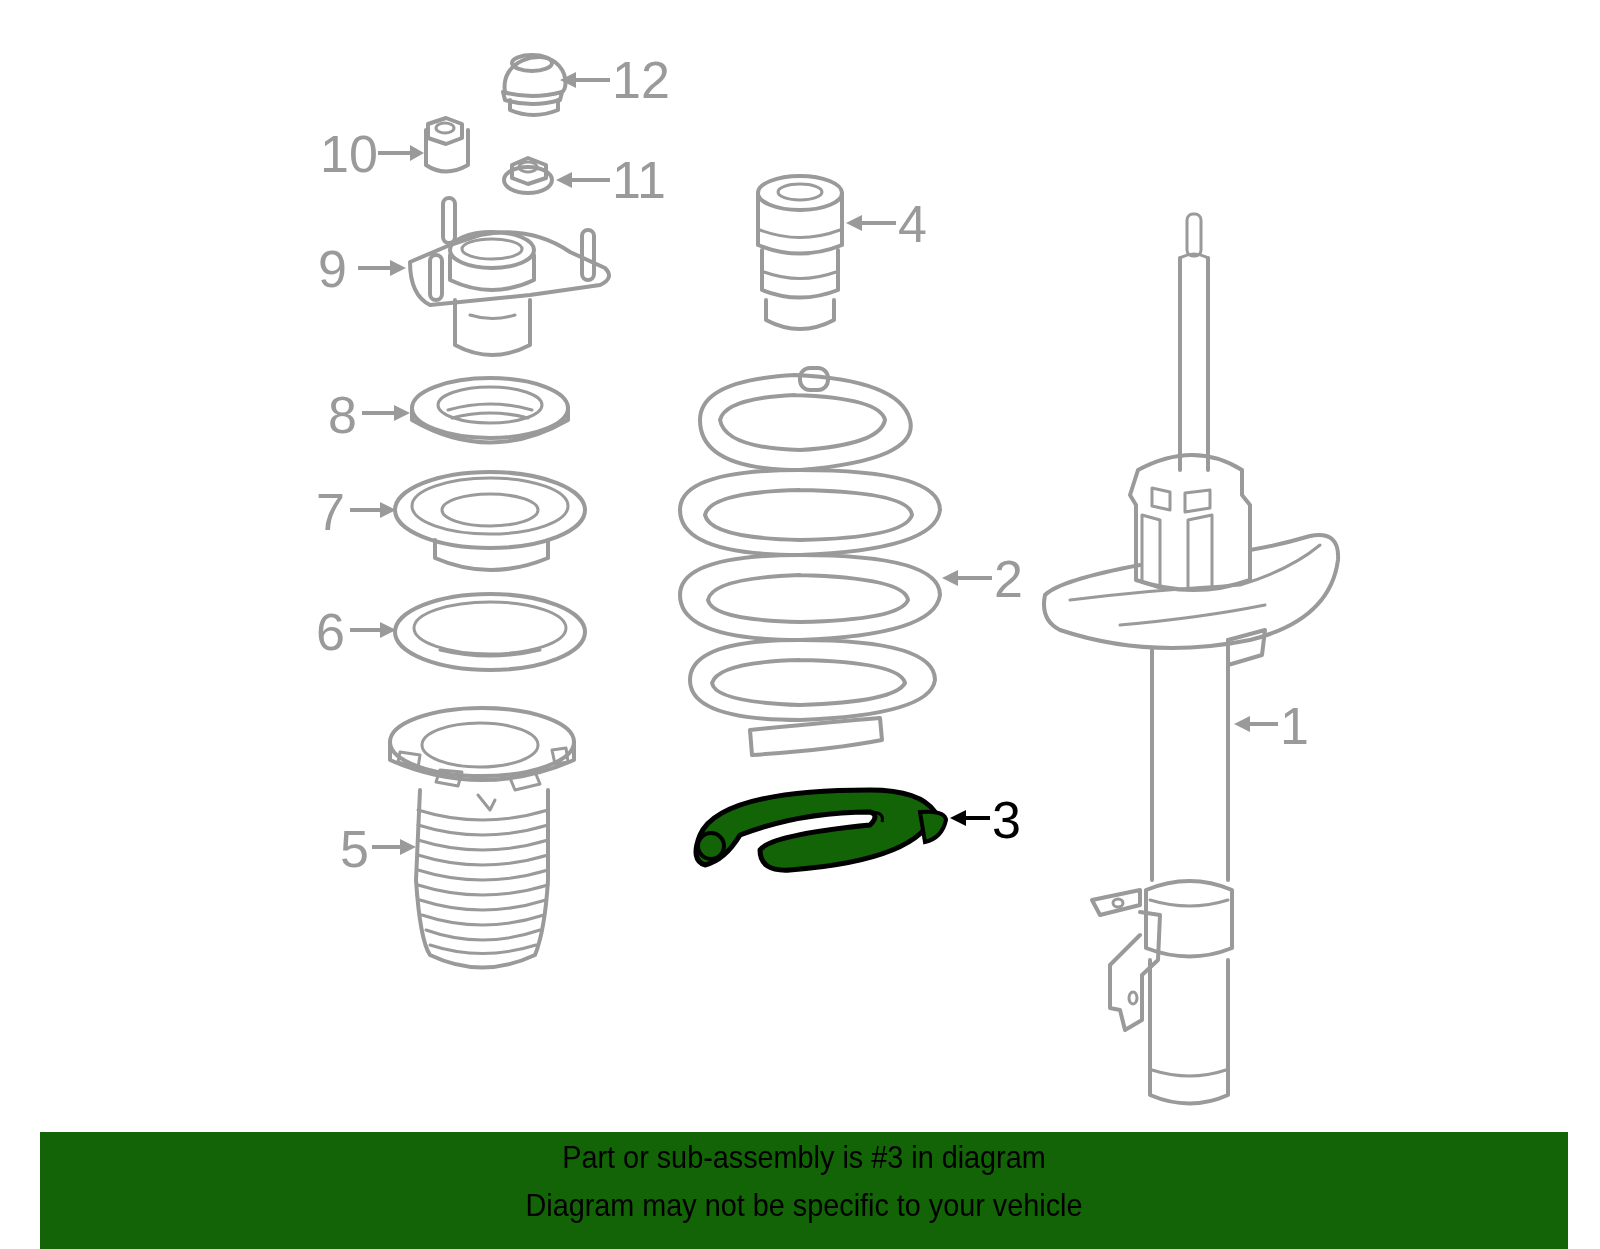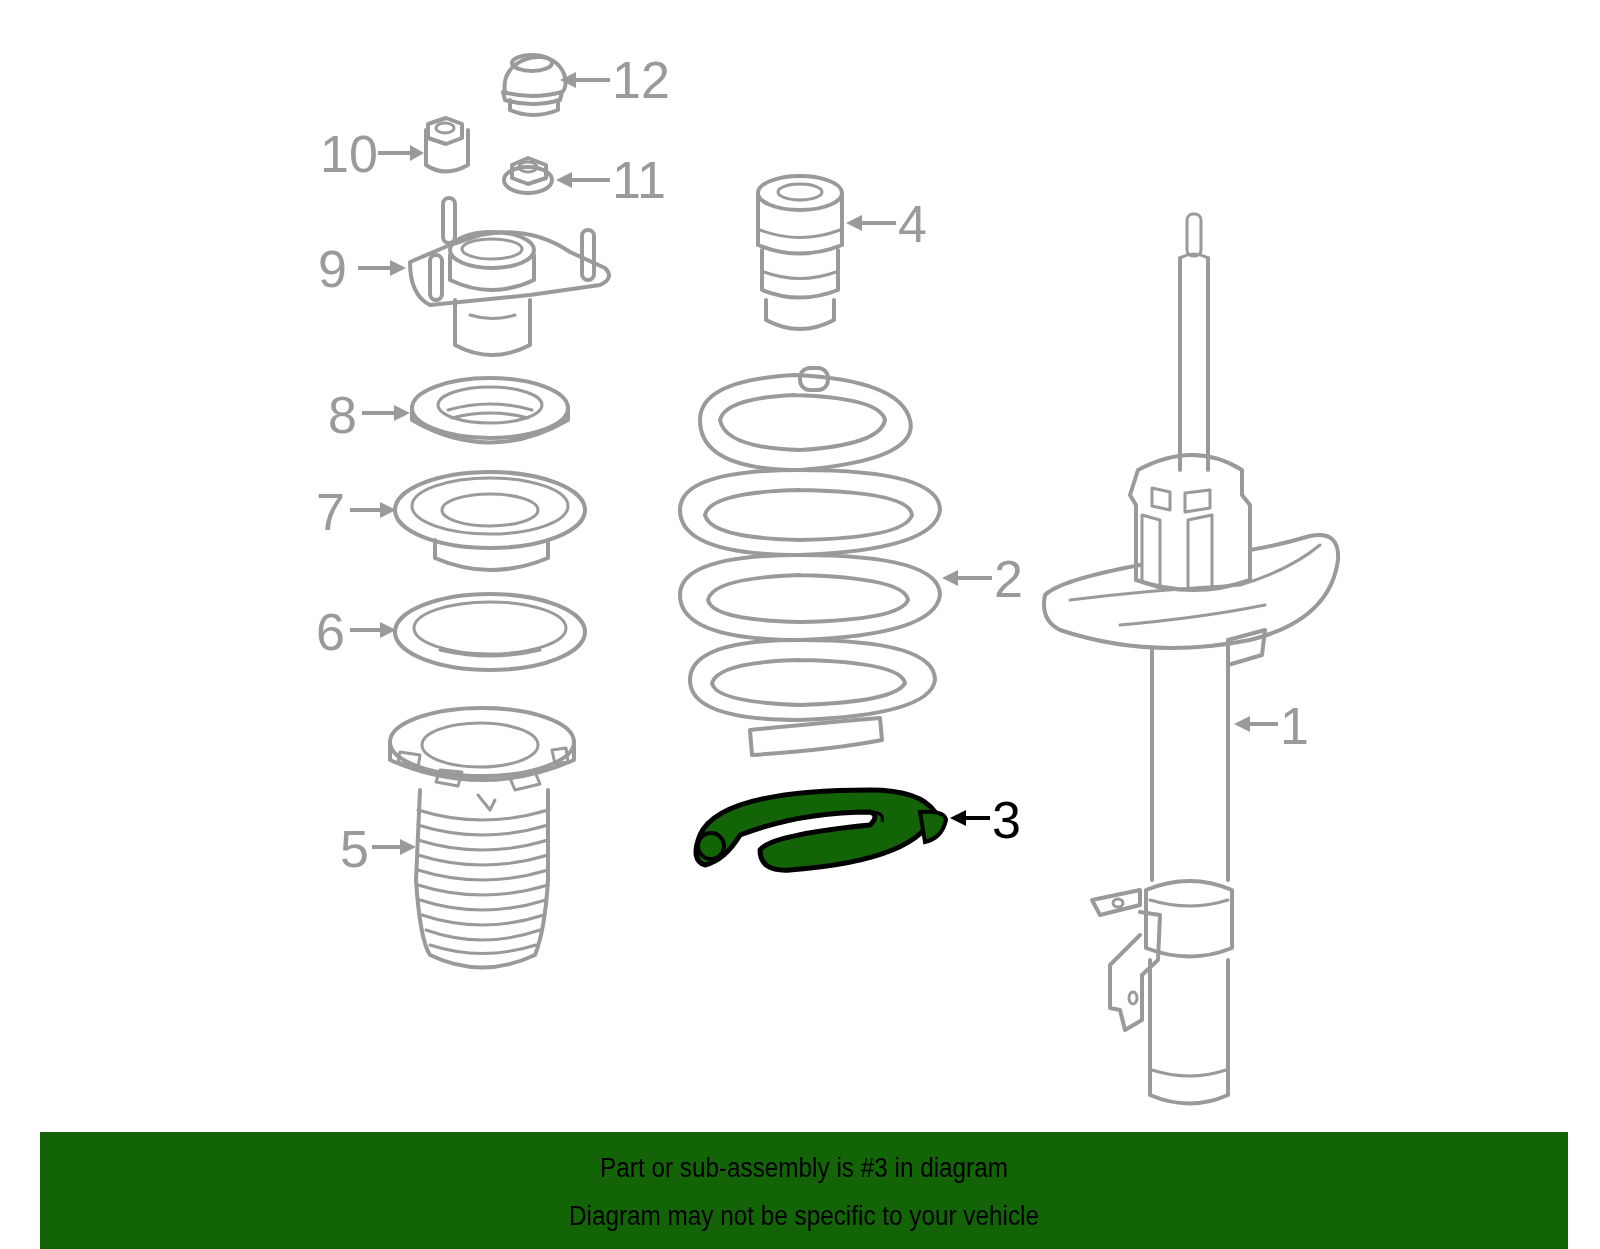--- a/index.html
+++ b/index.html
@@ -9,22 +9,22 @@
   .gt { fill: none; stroke: #9a9a9a; stroke-width: 3; stroke-linejoin: round; stroke-linecap: round; }
   .lbl { font-family: "Liberation Sans", sans-serif; font-size: 52px; fill: #9a9a9a; }
   .lbl-hl { font-family: "Liberation Sans", sans-serif; font-size: 52px; fill: #000000; }
   .arrow { stroke: #9a9a9a; stroke-width: 4; fill: none; }
   .arrowhead { fill: #9a9a9a; }
   .arrow-hl { stroke: #000; stroke-width: 4; fill: none; }
   .arrowhead-hl { fill: #000; }
   #banner {
     position: absolute; left: 40px; top: 1132px; width: 1528px; height: 117px;
     background: #136307; color: #000; text-align: center;
-    font-family: "Liberation Sans", sans-serif; font-size: 27px; line-height: 48px;
-    padding-top: 12px; box-sizing: border-box;
+    font-family: "Liberation Sans", sans-serif; font-size: 32px; line-height: 48px;
+    padding-top: 1px; box-sizing: border-box;
   }
   #banner div { transform: scaleX(0.9); transform-origin: 50% 50%; }
 </style>
 </head>
 <body>
 
 <svg id="diagram" viewBox="0 0 1600 1130" xmlns="http://www.w3.org/2000/svg">
 
   <g>
     <path class="g" d="M505,92 C500,60 540,50 555,62 C568,72 567,88 562,92"></path>

